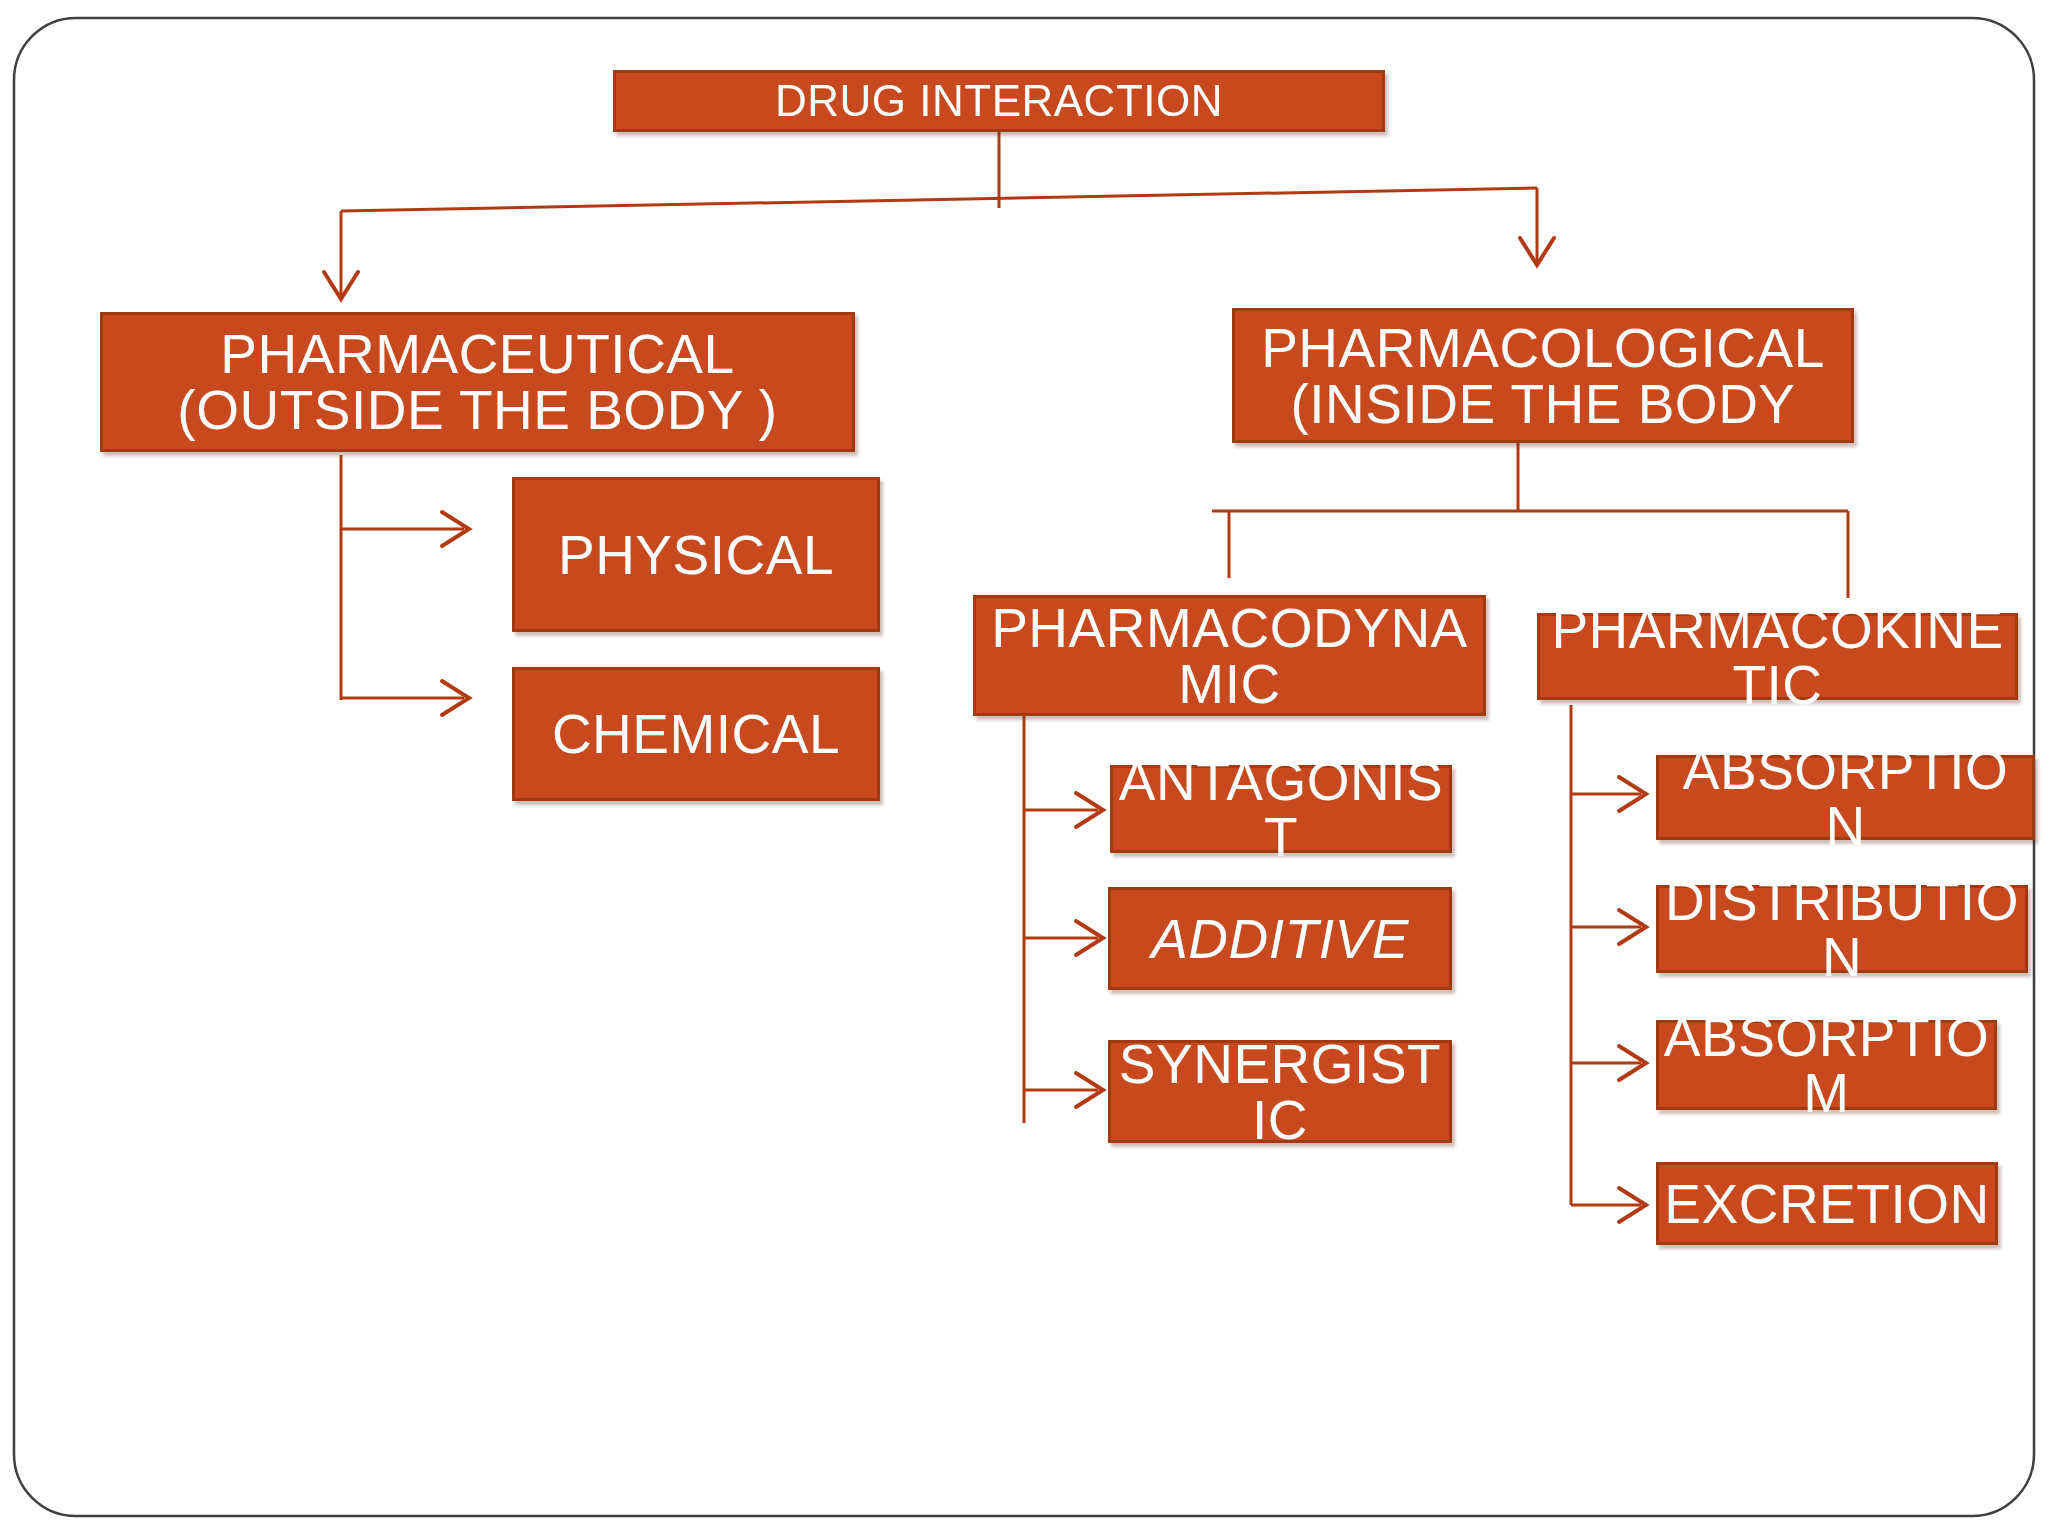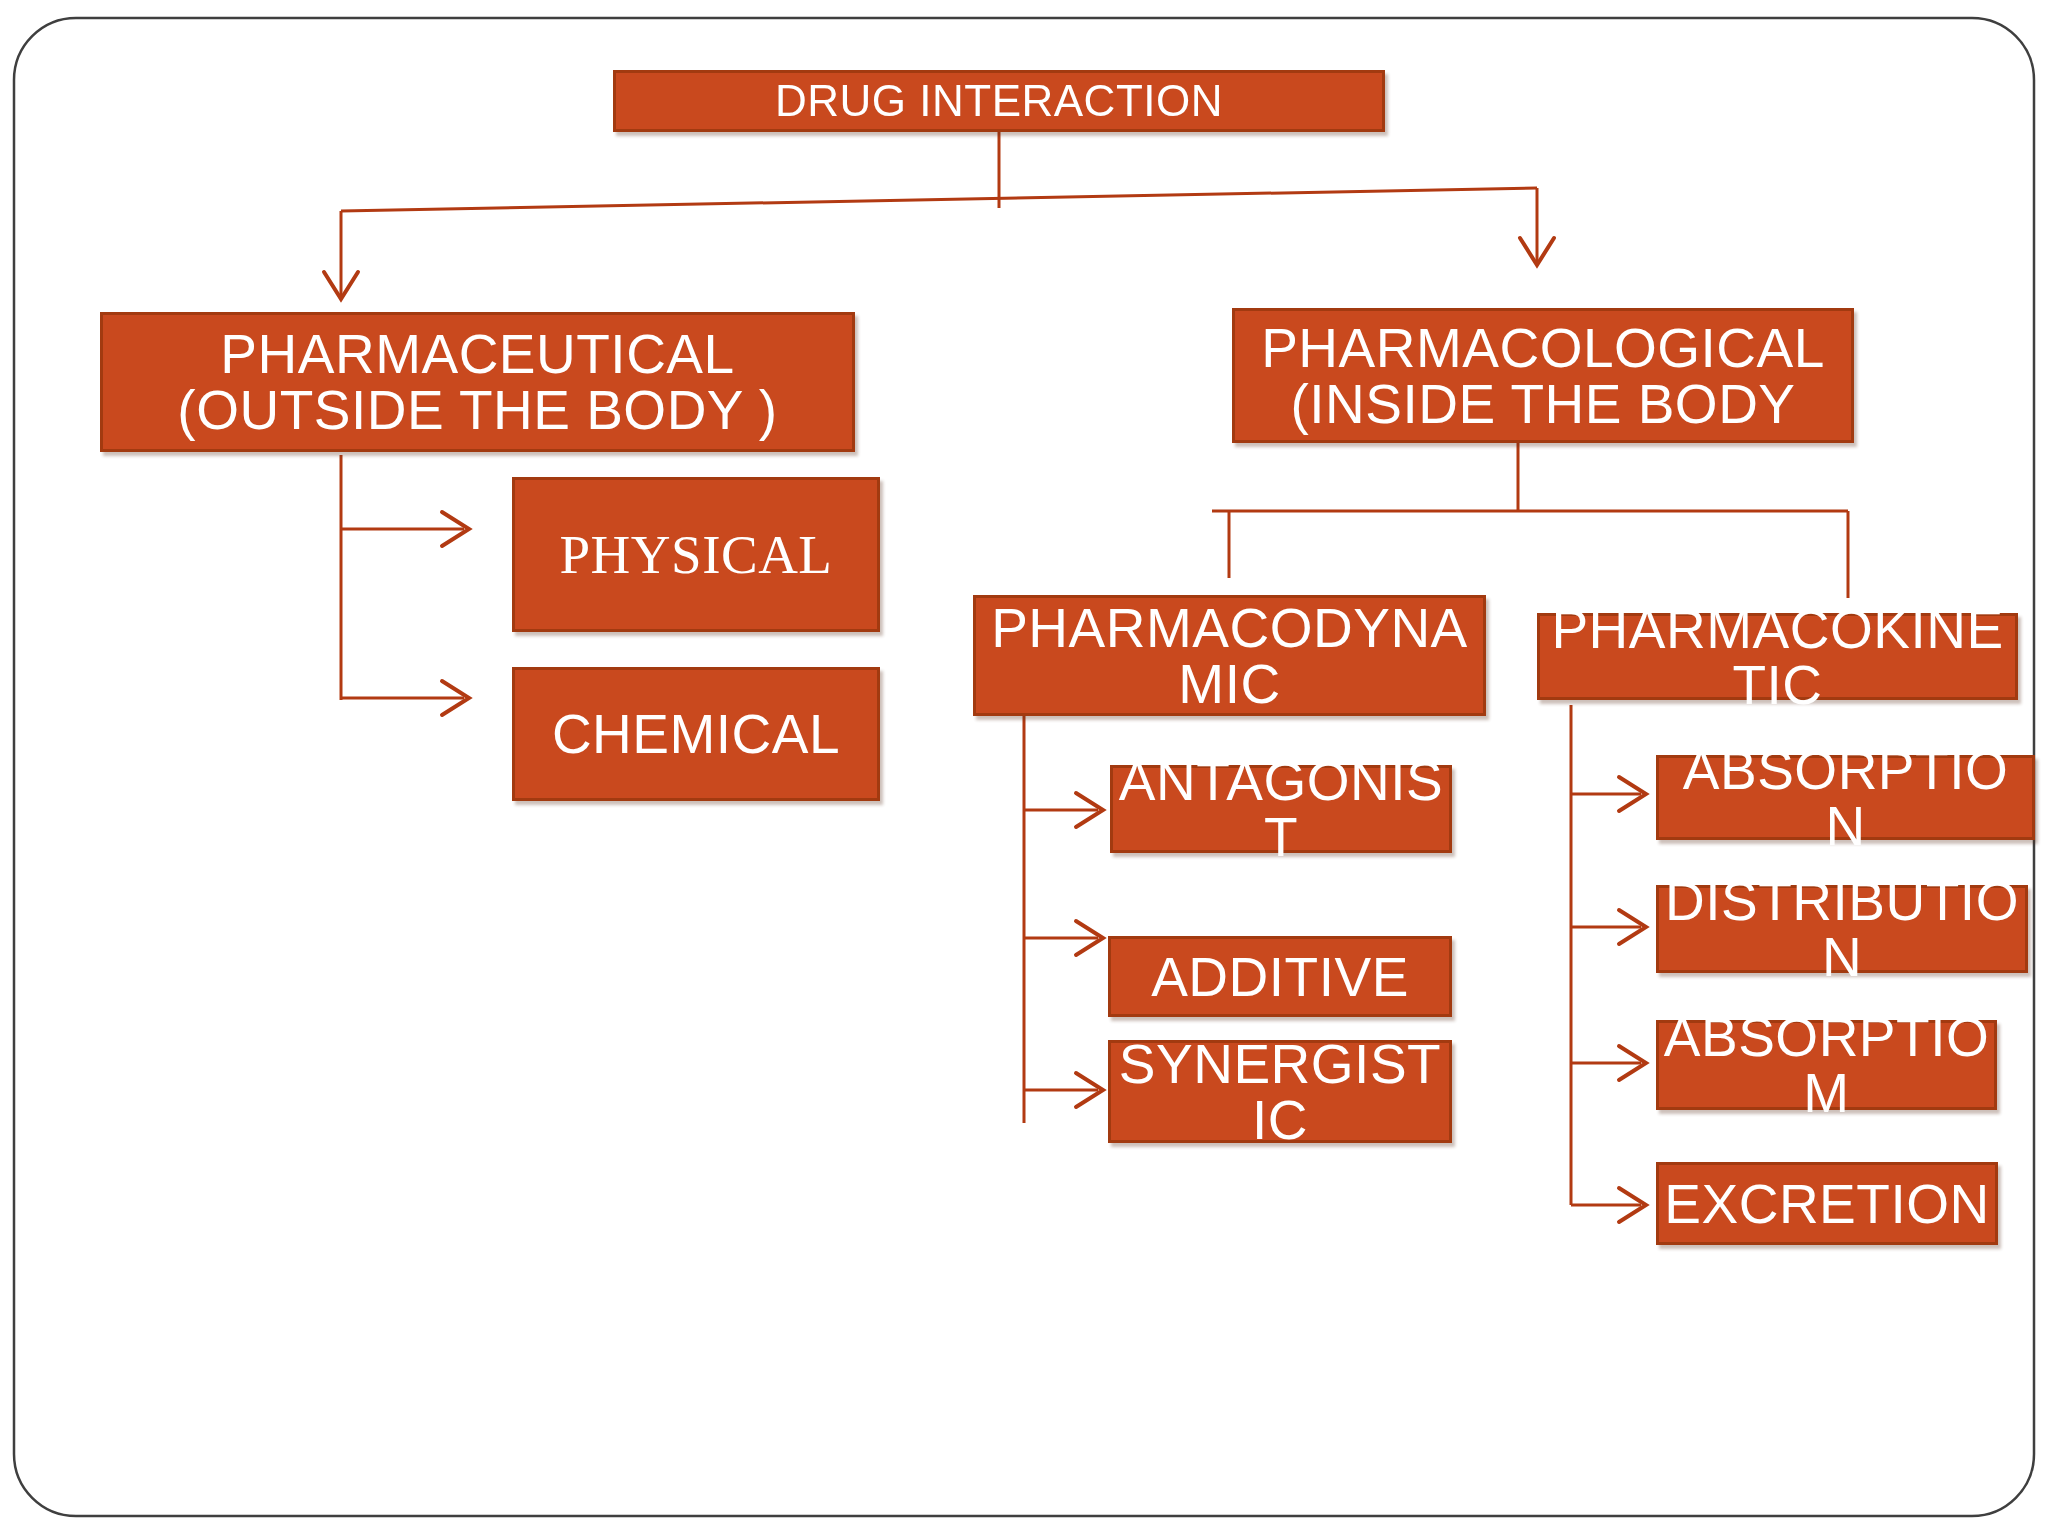--- a/index.html
+++ b/index.html
@@ -126,21 +126,21 @@
 
   <div class="node title-node" style="left:613px; top:70px; width:772px; height:62px;">
     <span class="label">DRUG INTERACTION</span>
   </div>
 
   <div class="node" style="left:100px; top:312px; width:755px; height:140px;">
     <span class="label">PHARMACEUTICAL
 (OUTSIDE THE BODY )</span>
   </div>
 
-  <div class="node" style="left:512px; top:477px; width:368px; height:155px;font-family:Liberation Serif, serif;">
+  <div class="node" style="left:512px; top:477px; width:368px; height:155px;">
     <span class="label">PHYSICAL</span>
   </div>
 
   <div class="node" style="left:512px; top:667px; width:368px; height:134px;">
     <span class="label">CHEMICAL</span>
   </div>
 
   <div class="node" style="left:1232px; top:308px; width:622px; height:135px;">
     <span class="label">PHARMACOLOGICAL
 (INSIDE THE BODY</span>
@@ -154,21 +154,21 @@
   <div class="node" style="left:1537px; top:613px; width:481px; height:87px;">
     <span class="label">PHARMACOKINE
 TIC</span>
   </div>
 
   <div class="node" style="left:1110px; top:765px; width:342px; height:88px;">
     <span class="label">ANTAGONIS
 T</span>
   </div>
 
-  <div class="node" style="left:1108px; top:936px; width:344px; height:81px;">
+  <div class="node" style="left:1108px; top:887px; width:344px; height:103px;font-style:italic;">
     <span class="label">ADDITIVE</span>
   </div>
 
   <div class="node" style="left:1108px; top:1040px; width:344px; height:103px;">
     <span class="label">SYNERGIST
 IC</span>
   </div>
 
   <div class="node" style="left:1656px; top:755px; width:379px; height:85px;">
     <span class="label">ABSORPTIO

